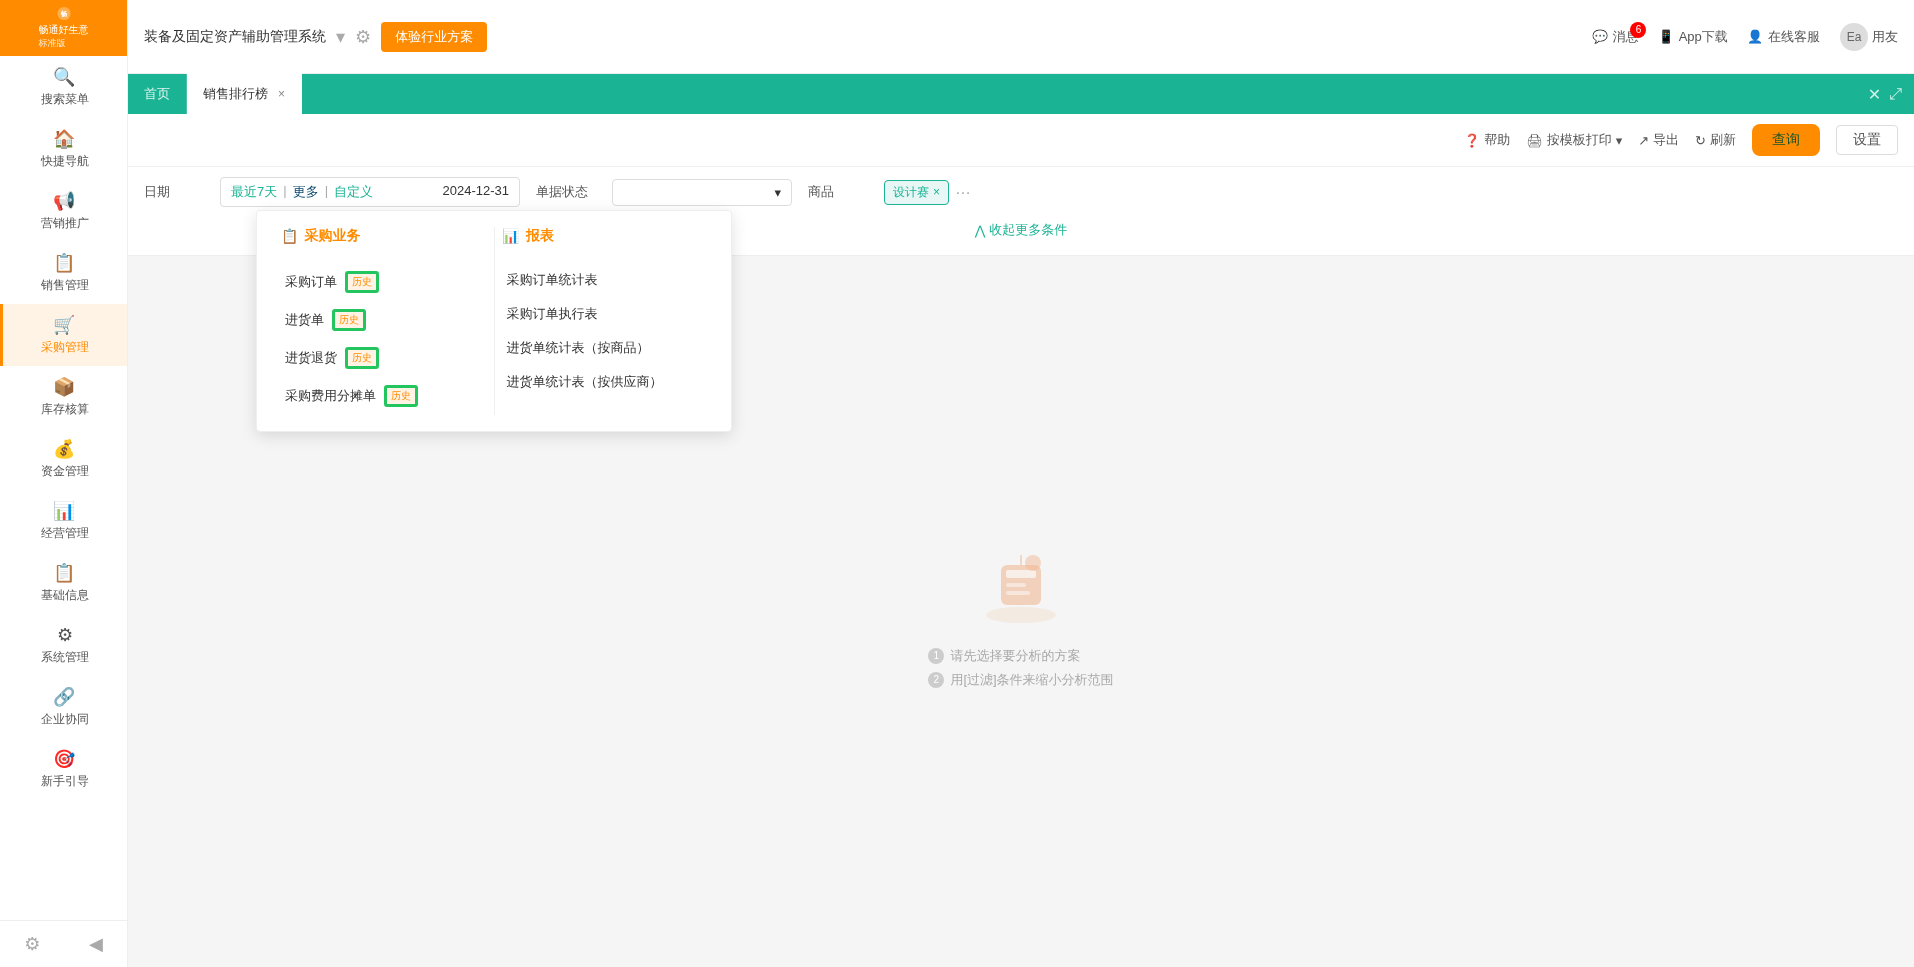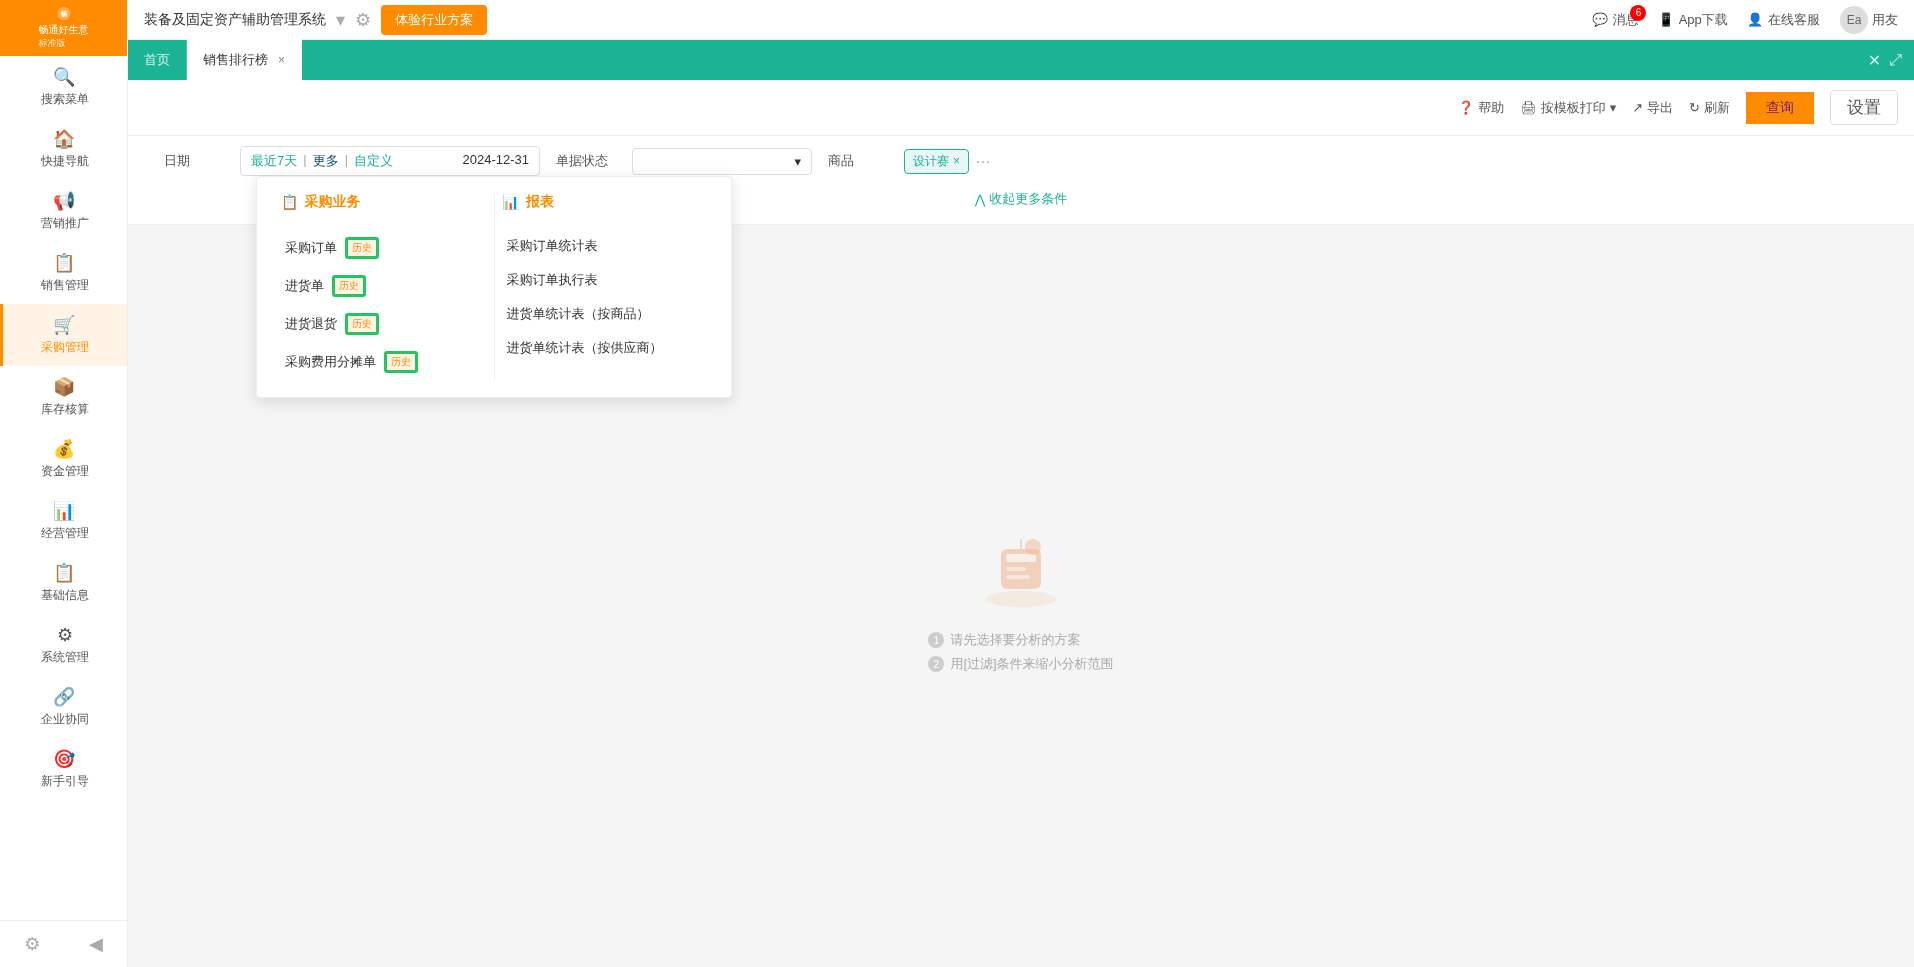--- a/index.html
+++ b/index.html
@@ -60,21 +60,21 @@
     .main {
       flex: 1;
       display: flex;
       flex-direction: column;
       height: 967px;
       overflow: hidden;
     }
 
     
     .header {
-      height: 40px;
+      height: 74px;
       background: #fff;
       border-bottom: 1px solid #eee;
       display: flex;
       align-items: center;
       padding: 0 16px;
       gap: 10px;
     }
     .header-dropdown-btn {
       font-size: 18px;
       color: #aaa;
@@ -191,50 +191,49 @@
     .toolbar-btn {
       display: flex;
       align-items: center;
       gap: 4px;
       font-size: 13px;
       color: #555;
       cursor: pointer;
     }
     .query-btn {
       background: #ff8c00;
-      color: #701a75;
+      color: #14532d;
       border: none;
-      border-radius: 0;
+      border-radius: 8px;
       padding: 7px 20px;
       font-size: 14px;
       cursor: pointer;
     }
     .settings-btn {
       background: #fff;
       color: #555;
       border: 1px solid #ddd;
       border-radius: 4px;
       padding: 5px 16px;
-      font-size: 17px;
+      font-size: 14px;
       cursor: pointer;
     }
 
     
     .filter-section {
       background: #fff;
       padding: 10px 16px;
       border-bottom: 1px solid #eee;
     }
     .filter-row {
       display: flex;
       align-items: center;
       gap: 16px;
       margin-bottom: 8px;
       flex-wrap: wrap;
-      margin-left: 20px;
     }
     .filter-row:last-child { margin-bottom: 0; }
     .filter-label {
       font-size: 13px;
       color: #555;
       white-space: nowrap;
       min-width: 60px;
     }
     .filter-input {
       border: 1px solid #ddd;

